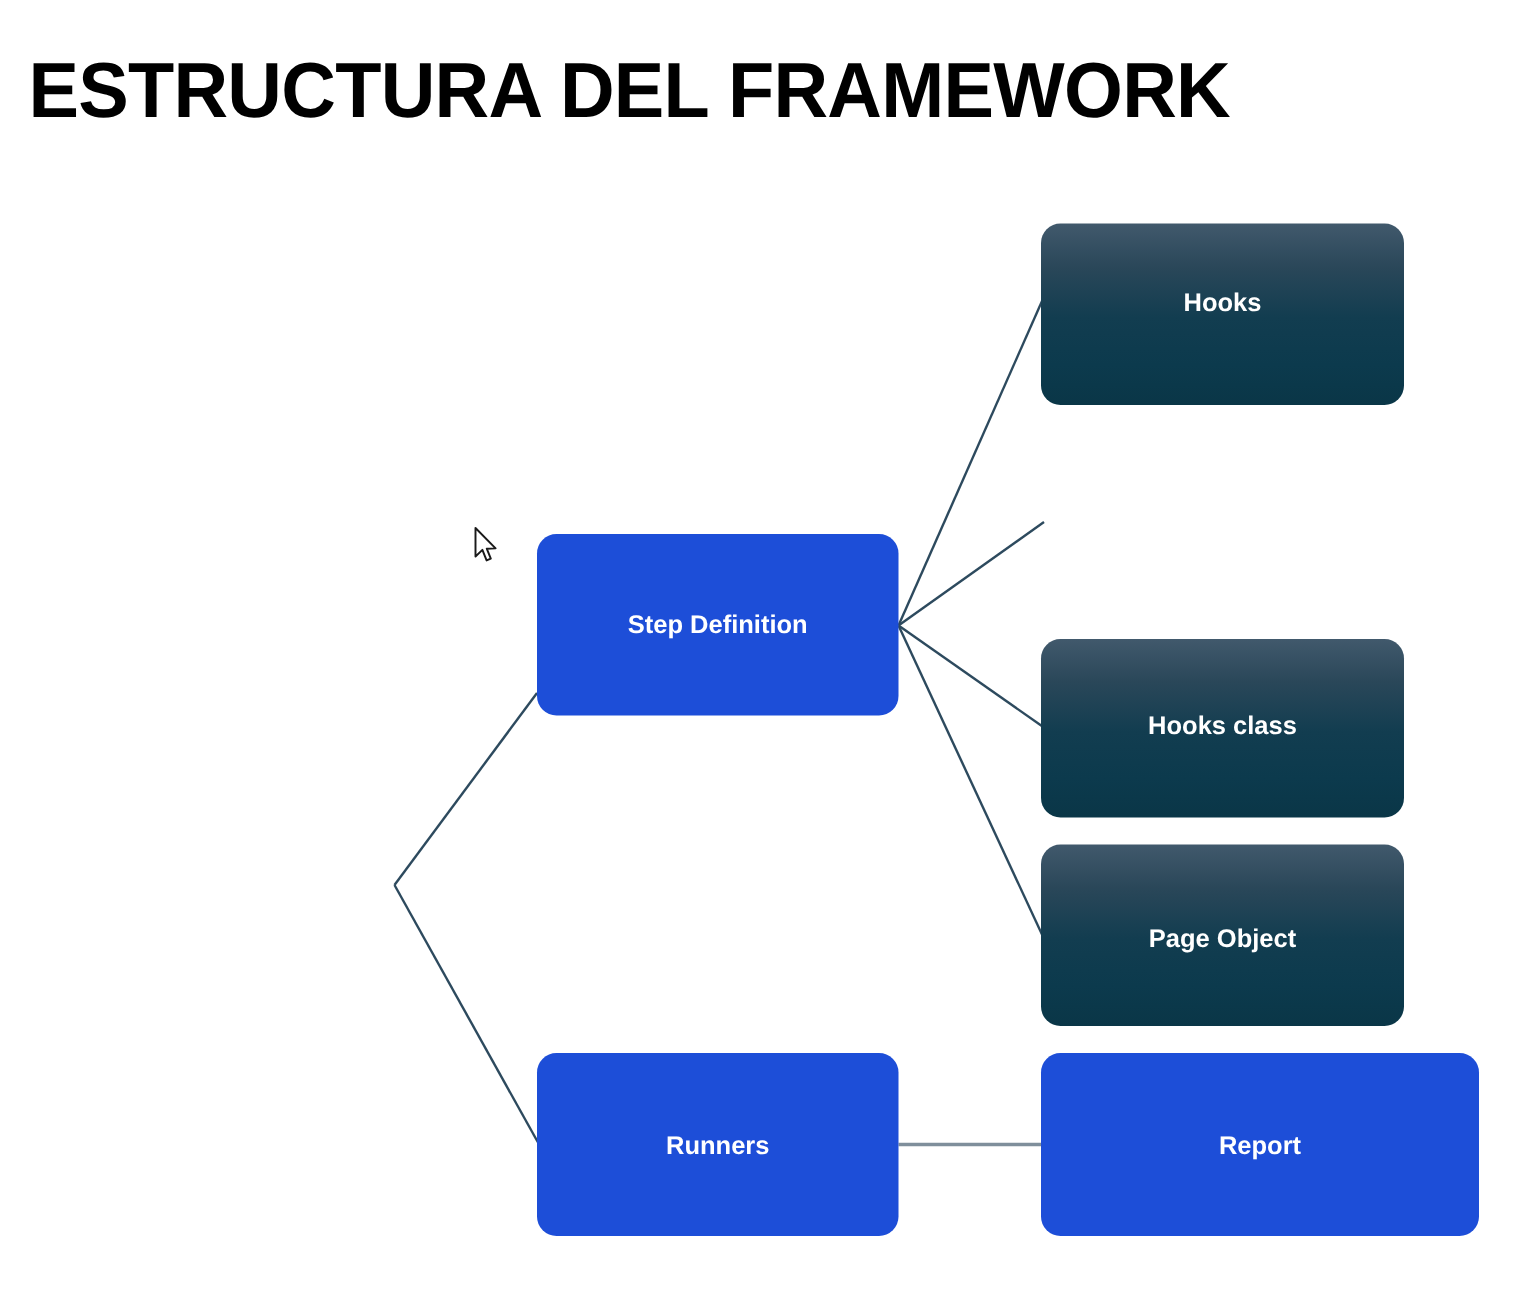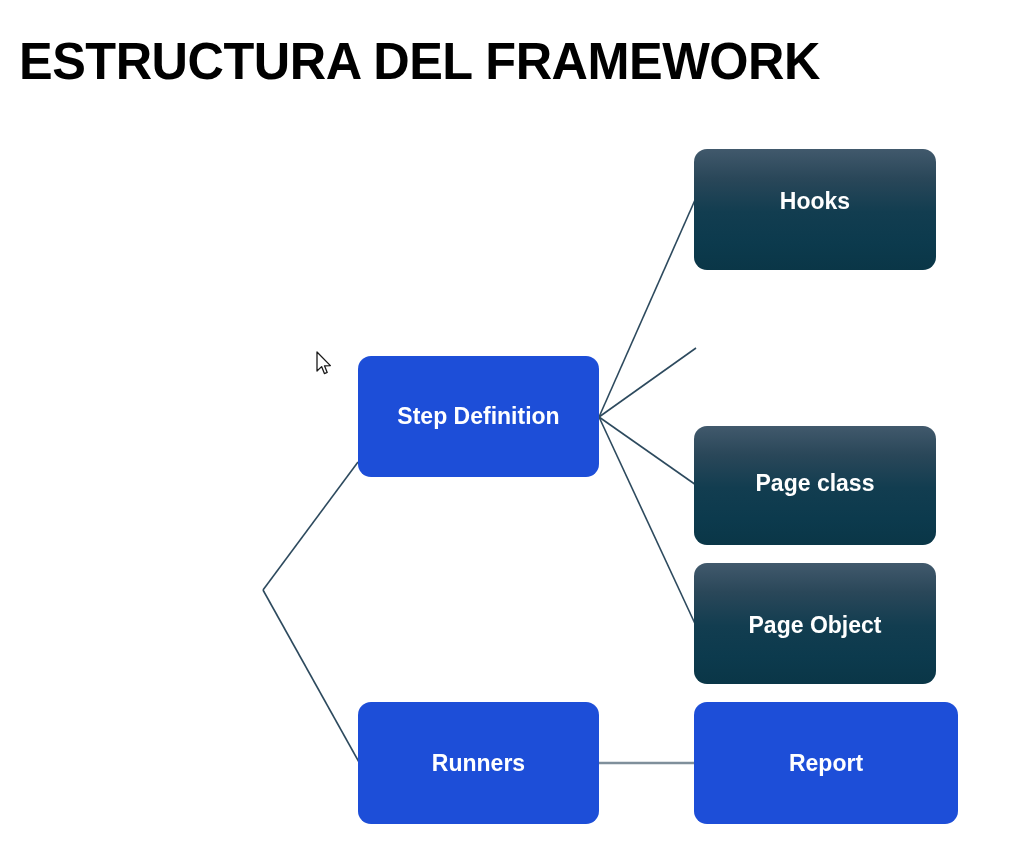--- a/index.html
+++ b/index.html
@@ -50,21 +50,21 @@
   .node {
     position: absolute;
     display: flex;
     align-items: center;
     justify-content: center;
     text-align: center;
     border-radius: 13px;
     color: #ffffff;
     font-family: "Liberation Sans", sans-serif;
     font-weight: bold;
-    font-size: 23px;
+    font-size: 17px;
     line-height: 27px;
     box-sizing: border-box;
     padding: 0 8px;
     -webkit-font-smoothing: antialiased;
   }
 
   .node-dark {
     background: linear-gradient(180deg,
        #41596c 0%,
        #2a4759 24%,
@@ -88,21 +88,21 @@
   }
 
   
   #node-feature-file { left: 21px;  top: 519px; width: 242px; height: 120px; }
   #node-step-definition { left: 358px; top: 344px; width: 241px; height: 121px; }
   #node-runners { left: 358px; top: 690px; width: 241px; height: 122px; }
   #node-hooks { left: 694px; top: 137px; width: 242px; height: 121px; }
   #node-helpers { left: 694px; top: 276px; width: 242px; height: 119px; }
   #node-page-class { left: 694px; top: 414px; width: 242px; height: 119px; }
   #node-page-object { left: 694px; top: 551px; width: 242px; height: 121px; }
-  #node-report { left: 694px; top: 690px; width: 264px; height: 122px; align-items: center; }
+  #node-report { left: 694px; top: 690px; width: 292px; height: 122px; align-items: center; }
 
   
   #node-hooks .node-label { transform: translateY(-8px); }
   #node-helpers .node-label { transform: translateY(-1px); }
   #node-page-class .node-label { transform: translateY(-2px); }
   #node-page-object .node-label { transform: translateY(2px); }
 
   #cursor {
     position: absolute;
     left: 315px;
@@ -143,21 +143,21 @@
   <div class="node node-green" id="node-runners">
     <span class="node-label">Runners</span>
   </div>
 
   <div class="node node-dark" id="node-hooks">
     <span class="node-label">Hooks</span>
   </div>
 
 
   <div class="node node-dark" id="node-page-class">
-    <span class="node-label">Page class</span>
+    <span class="node-label">Hooks class</span>
   </div>
 
   <div class="node node-dark" id="node-page-object">
     <span class="node-label">Page Object</span>
   </div>
 
   <div class="node node-green" id="node-report">
     <span class="node-label">Report</span>
   </div>
 

